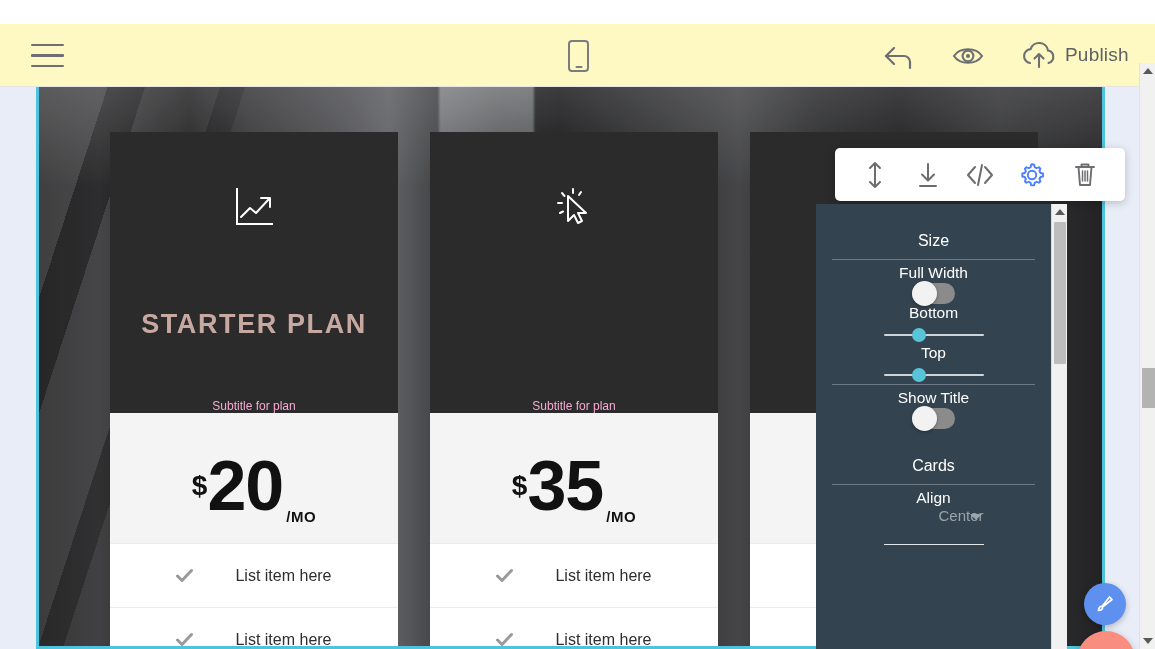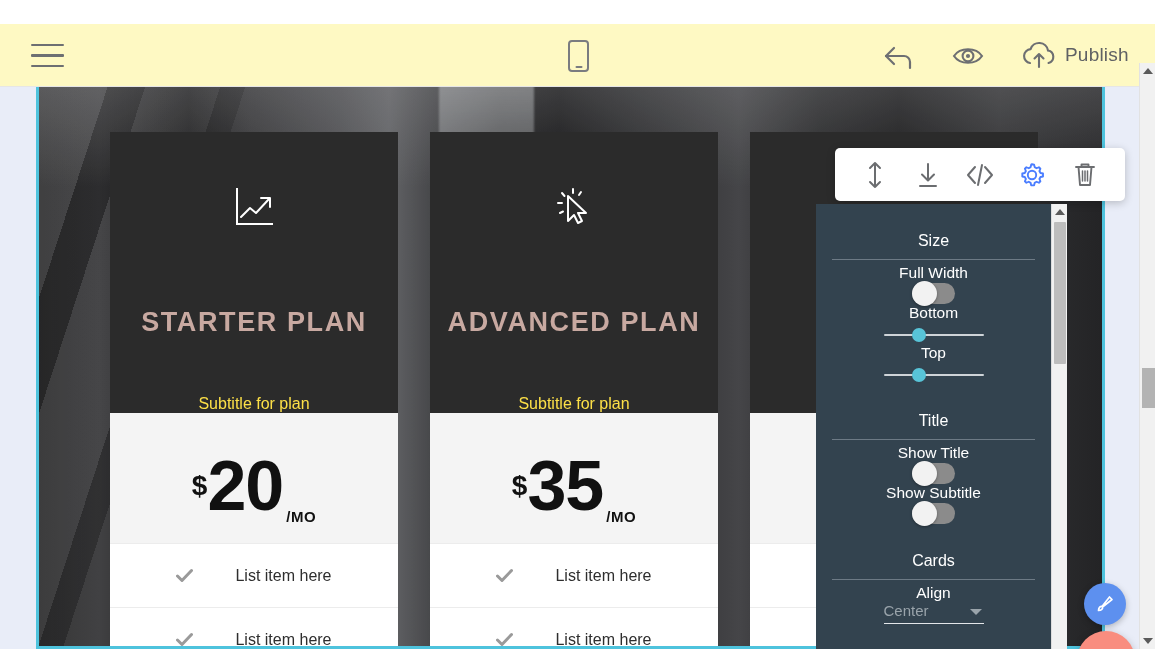--- a/index.html
+++ b/index.html
@@ -105,21 +105,21 @@
     align-items: center; justify-content: space-between;
     padding-top: 52px;
   }
   .card-icon { width: 46px; height: 46px; margin-bottom: 32px; }
   .card-title {
     color: #c8a9a1; font-size: 27px; font-weight: bold;
     letter-spacing: 1.6px; line-height: 34px;
     text-align: center; text-transform: uppercase;
   }
   .card-sub {
-    color: #fde047; font-size: 16px; margin-top: 14px; text-align: center;
+    color: #f9a8d4; font-size: 12px; margin-top: 14px; text-align: center;
   }
 
   .card-price {
     height: 130px; background: #f4f4f4;
     display: flex; align-items: center; justify-content: center;
     position: relative;
   }
   .cur {
     font-size: 28px; font-weight: bold; color: #111;
     align-self: center; margin-top: 16px;
@@ -195,21 +195,21 @@
     position: absolute; left: 0; right: 0; top: 8px; height: 2.4px;
     background: #cfd4d8; border-radius: 2px;
   }
   .slider .knob {
     position: absolute; top: 2px; width: 14px; height: 14px;
     border-radius: 50%; background: #58c4d8; transform: translateX(-7px);
   }
 
   .select {
     width: 100px; position: relative; cursor: pointer;
-    border-bottom: 1.5px solid #e3e6e9; padding-bottom: 3px;
+    border-bottom: 1.5px solid #e3e6e9; padding-bottom: 19px; text-align: right;
   }
   .select .val { color: #9aa4ab; font-size: 15px; }
   .select .caret {
     position: absolute; right: 2px; top: 7px;
     width: 0; height: 0;
     border-left: 6px solid transparent; border-right: 6px solid transparent;
     border-top: 6px solid #9aa4ab;
   }
 
   
@@ -328,21 +328,20 @@
         <span class="txt">List item here</span>
       </div>
     </div>
 
     <div class="card" id="card-2">
       <div class="card-head">
         <svg class="card-icon" viewBox="0 0 46 46">
           <path d="M17 12 L17 37 L23 31 L27 39 L31 37 L27 29 L35 29 Z" fill="none" stroke="#ffffff" stroke-width="2" stroke-linejoin="round"></path>
           <path d="M22 5 V9 M11 9 L13.5 12 M7 19 H11 M9 29 L12 27.5 M30 8 L28 11" stroke="#ffffff" stroke-width="2" stroke-linecap="round"></path>
         </svg>
-        <div class="card-title">ADVANCED PLAN</div>
         <div class="card-sub">Subtitle for plan</div>
       </div>
       <div class="card-price">
         <span class="cur">$</span>
         <span class="amt">35</span>
         <span class="per">/MO</span>
       </div>
       <div class="card-li">
         <svg class="chk" viewBox="0 0 17 16">
           <path d="M1.5 8 L6 12.5 L15.5 2.5" fill="none" stroke="#9a9a9a" stroke-width="3" stroke-linecap="round" stroke-linejoin="round"></path>
@@ -431,29 +430,24 @@
         </div>
       </div>
       <div class="row">
         <span class="lbl">Top</span>
         <div class="slider">
           <div class="track"></div>
           <div class="knob" style="left:35%"></div>
         </div>
       </div>
 
-      <div class="grp-title">Title</div>
       <div class="grp-rule"></div>
 
       <div class="row">
         <span class="lbl">Show Title</span>
-        <div class="toggle"></div>
-      </div>
-      <div class="row">
-        <span class="lbl">Show Subtitle</span>
         <div class="toggle"></div>
       </div>
 
       <div class="grp-title">Cards</div>
       <div class="grp-rule"></div>
 
       <div class="row">
         <span class="lbl">Align</span>
         <div class="select">
           <span class="val">Center</span>

